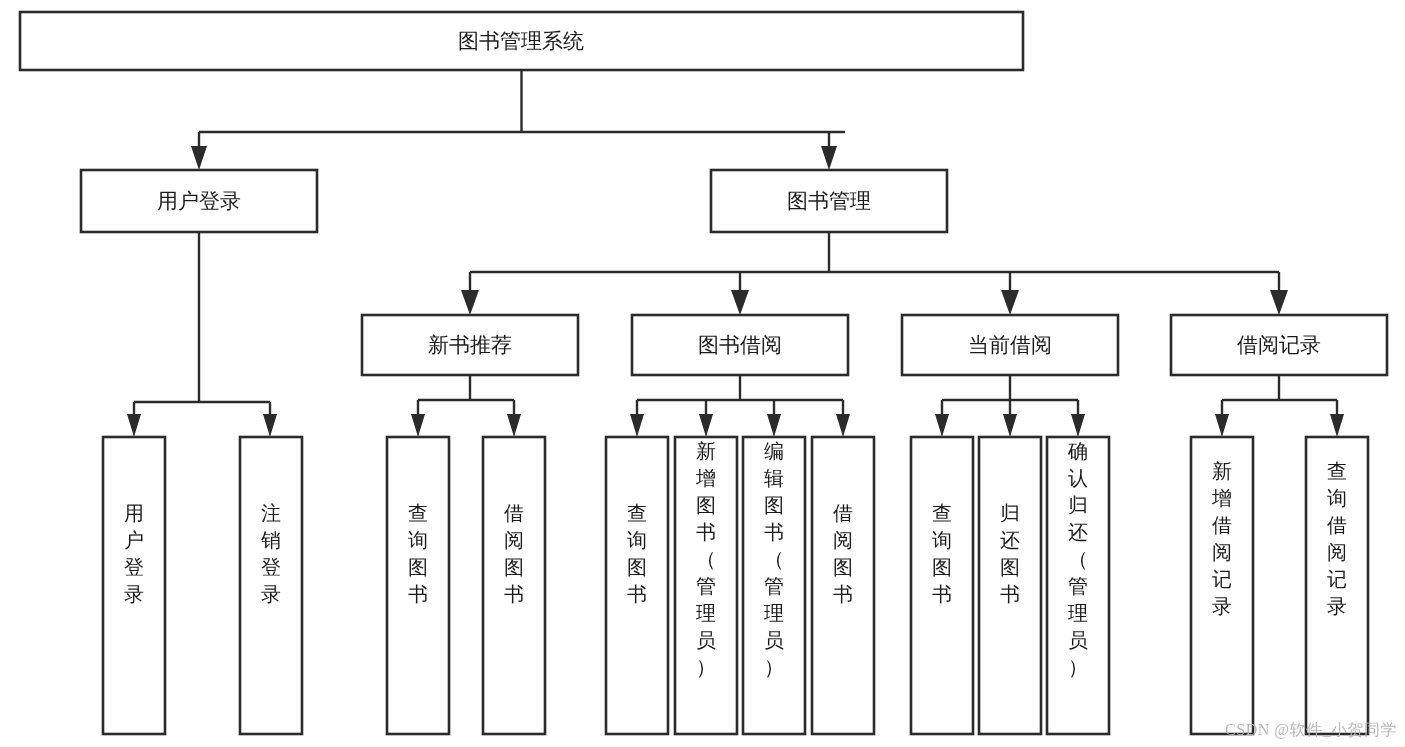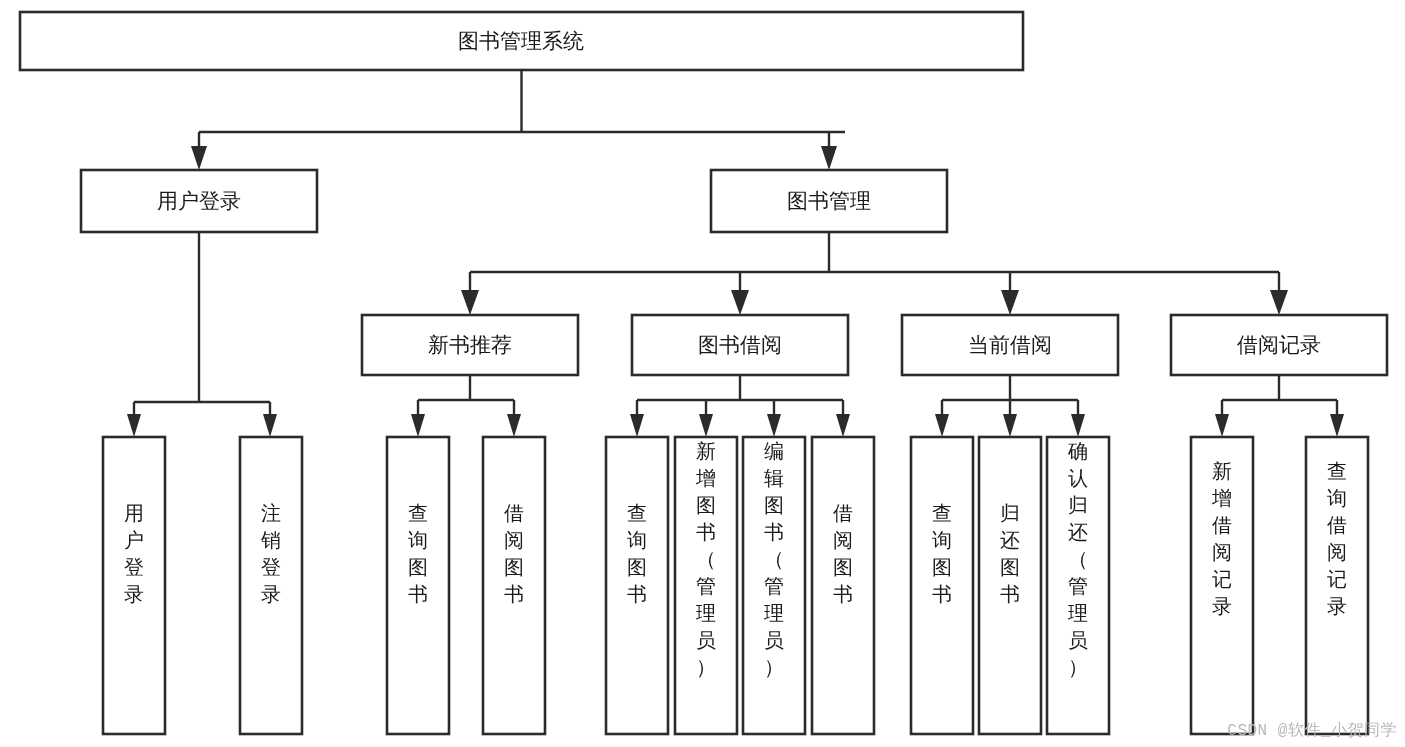--- a/index.html
+++ b/index.html
@@ -17,21 +17,21 @@
     font-size:21px;fill:#1a1a1a;
     dominant-baseline:middle;text-anchor:middle;
   }
   .lbl-v{
     font-family:"DejaVu Sans","Liberation Sans",sans-serif;
     font-size:20px;fill:#1a1a1a;
     text-anchor:middle;
   }
   .watermark{
     position:absolute;right:8px;bottom:6px;
-    font-family:Liberation Mono, monospace;
+    font-family:Liberation Serif, serif;
     font-size:16px;color:#b8b8b8;letter-spacing:.5px;
     white-space:nowrap;user-select:none;
   }
 </style>
 </head>
 <body>
 
 <svg id="canvas" viewBox="0 0 1405 747">
 
   <g>

